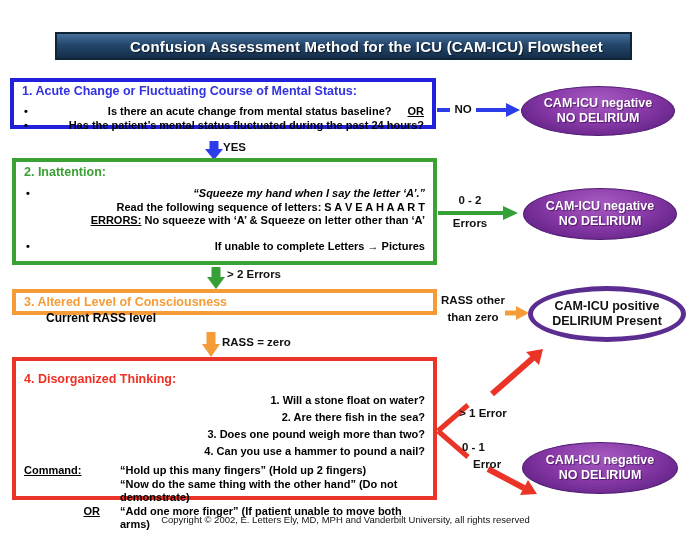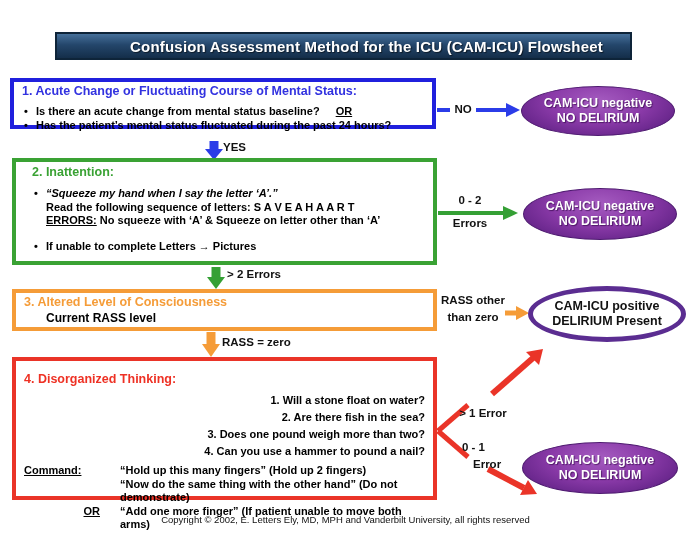--- a/index.html
+++ b/index.html
@@ -13,29 +13,29 @@
     display:flex;align-items:center;justify-content:center;
     color:#fff;font-weight:bold;font-size:15px;letter-spacing:.2px;
     text-shadow:1px 1px 1px rgba(0,0,0,.55);padding-left:46px;}
 
   
   .box{position:absolute;background:#fff;box-sizing:border-box;}
   .box .bh{font-weight:bold;font-size:12.5px;}
   .box .body{font-weight:bold;font-size:11px;color:#000;}
   #box1{left:10px;top:78px;width:426px;height:51px;border:4px solid #2020dd;padding:2px 8px;}
   #box1 .bh{color:#3232e0;margin-bottom:6px;}
-  #box2{left:12px;top:158px;width:425px;height:107px;border:4px solid #3aa234;padding:3px 16px;}
+  #box2{left:12px;top:158px;width:425px;height:107px;border:4px solid #3aa234;padding:3px 8px;}
   #box2 .bh{color:#3aa234;margin-bottom:8px;}
-  #box3{left:12px;top:289px;width:425px;height:42px;border:4px solid #f59c38;padding:2px 8px;}
+  #box3{left:12px;top:289px;width:425px;height:26px;border:4px solid #f59c38;padding:2px 8px;}
   #box3 .bh{color:#f59c38;}
   #box4{left:12px;top:357px;width:425px;height:143px;border:4px solid #ea3428;padding:11px 8px;}
   #box4 .bh{color:#ee3124;margin-bottom:6px;}
 
   .bullets{margin:0;padding:0;list-style:none;}
-  .bullets li{position:relative;padding-left:14px;line-height:14px;}
+  .bullets li{position:relative;padding-left:14px;line-height:14px;text-align:right;}
   .bullets li::before{content:"\2022";position:absolute;left:2px;}
   #box2 .bullets li{line-height:13.5px;}
   .u{text-decoration:underline;}
   .it{font-style:italic;}
   .gap-or{margin-left:16px;}
   #box3 .sub3{font-size:12px;margin:2px 0 0 22px;}
   .qlist{margin:0 0 0 18px;line-height:17px;text-align:right;}
   .cmd{display:grid;grid-template-columns:92px 1fr;column-gap:4px;margin-top:4px;
        font-size:10.5px;line-height:13.5px;}
   .cmd .lab{white-space:nowrap;}

